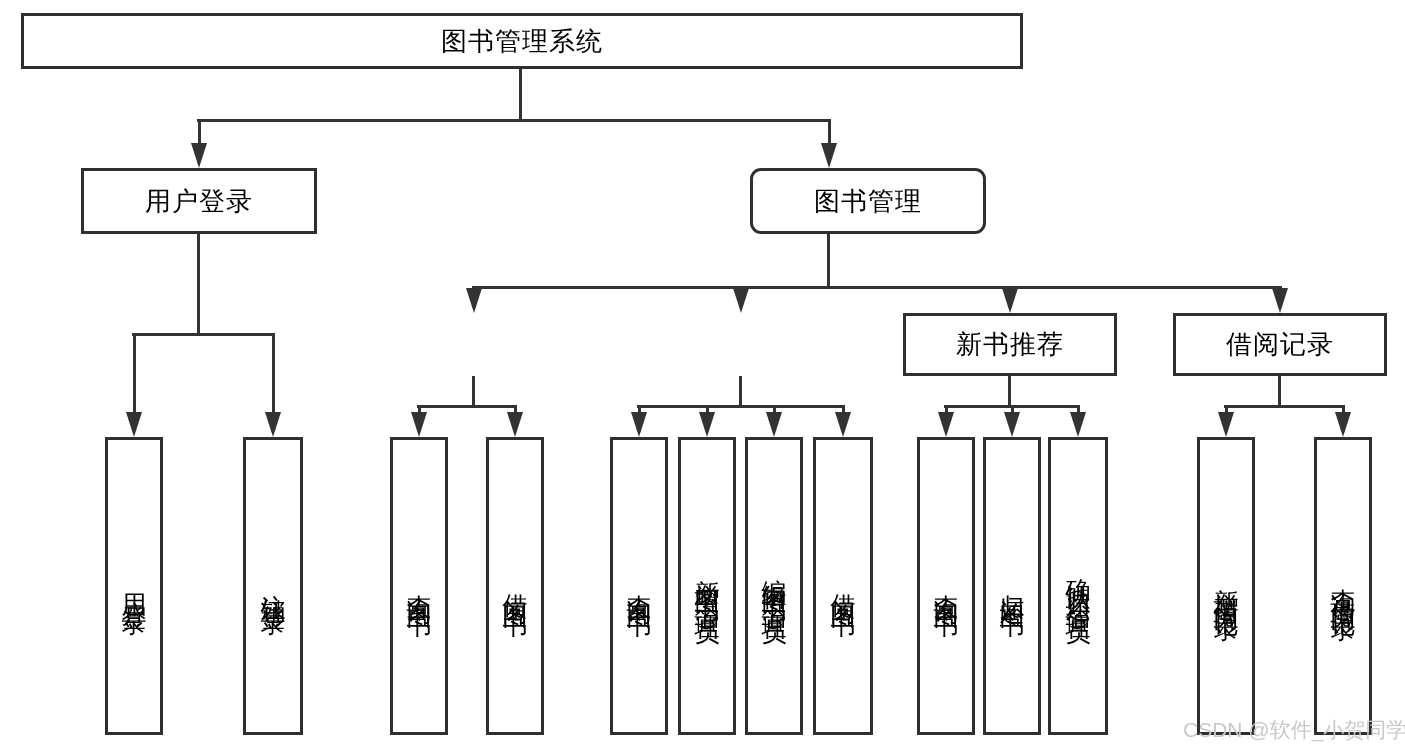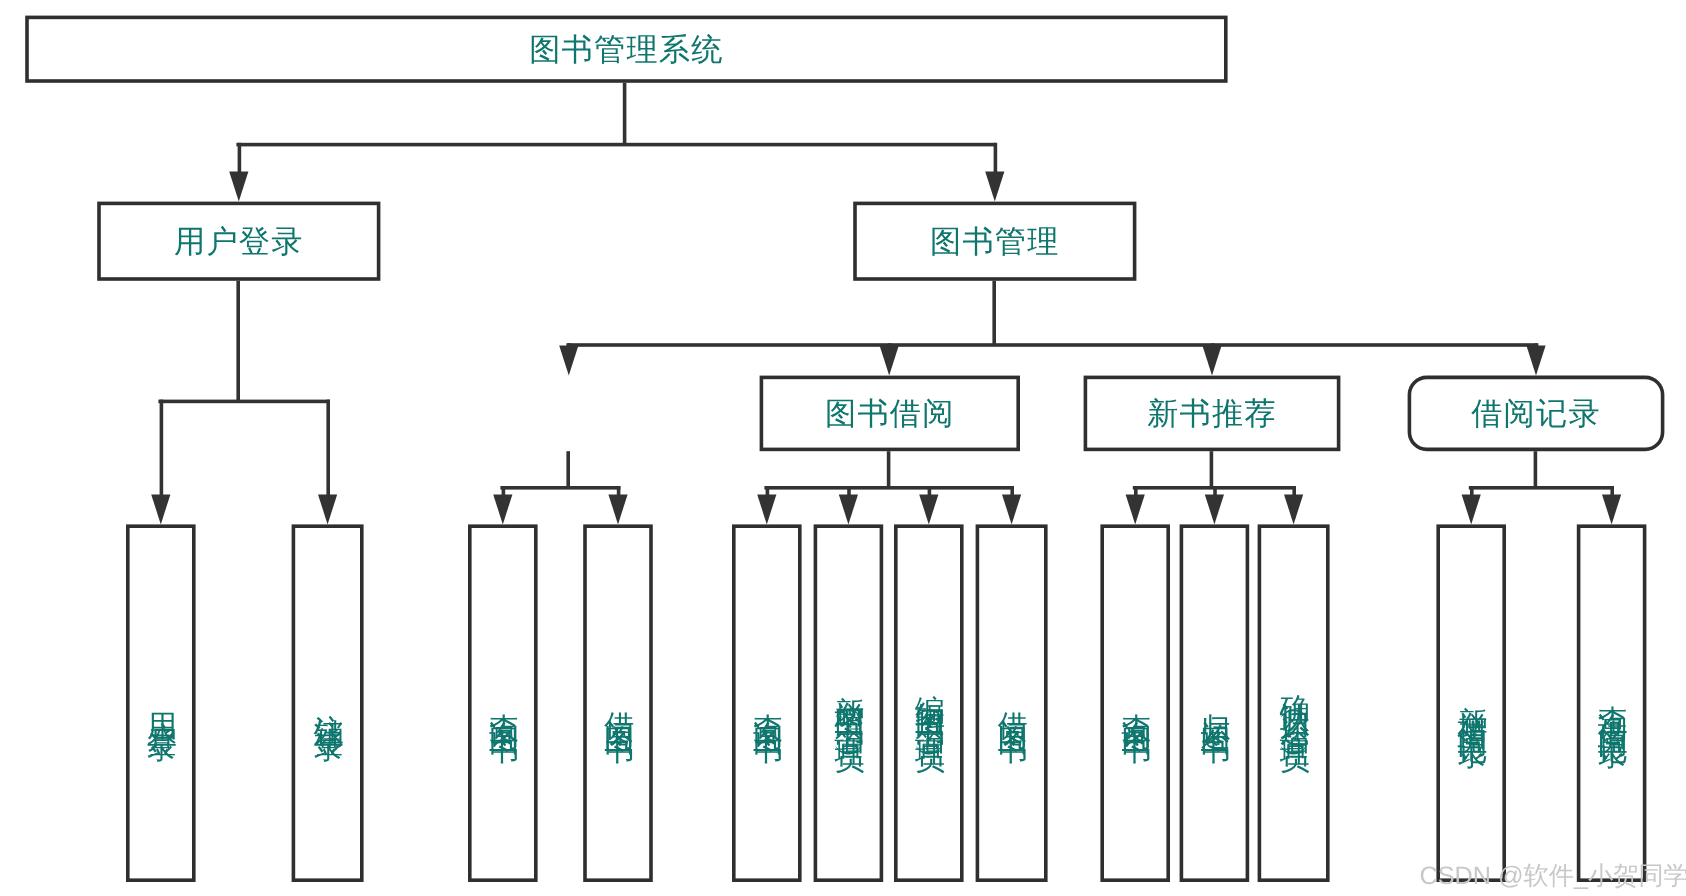--- a/index.html
+++ b/index.html
@@ -16,21 +16,21 @@
     overflow: hidden;
   }
   .box {
     position: absolute;
     box-sizing: border-box;
     border: 3px solid #2f2f2f;
     background: #ffffff;
     display: flex;
     align-items: center;
     justify-content: center;
-    color: #0f766e;
+    color: #000000;
   }
   .box.h span {
     font-size: 26px;
     letter-spacing: 1px;
     white-space: nowrap;
   }
   .box.leaf span {
     writing-mode: vertical-rl;
     text-orientation: mixed;
     font-size: 25px;
@@ -91,43 +91,40 @@
   </div>
 
   <div class="vline" style="left:519px; top:69px; height:51px;"></div>
   <div class="hline" style="left:197px; top:119px; width:633px;"></div>
   <div class="arrow" style="left:191px; top:119px; height:49px;"></div>
   <div class="arrow" style="left:821px; top:119px; height:49px;"></div>
 
   <div class="box h" style="left:81px; top:168px; width:236px; height:66px;">
     <span>用户登录</span>
   </div>
-  <div class="box h" style="left:711px; top:168px; width:236px; height:66px;">
+  <div class="box h" style="left:750px; top:168px; width:236px; height:66px;border-radius:11px;">
     <span>图书管理</span>
   </div>
 
   <div class="vline" style="left:197px; top:234px; height:101px;"></div>
   <div class="hline" style="left:132px; top:333px; width:143px;"></div>
   <div class="arrow" style="left:126px; top:333px; height:104px;"></div>
   <div class="arrow" style="left:265px; top:333px; height:104px;"></div>
 
   <div class="vline" style="left:827px; top:234px; height:54px;"></div>
   <div class="hline" style="left:472px; top:286px; width:809px;"></div>
   <div class="arrow" style="left:466px; top:286px; height:27px;"></div>
   <div class="arrow" style="left:733px; top:286px; height:27px;"></div>
   <div class="arrow" style="left:1002px; top:286px; height:27px;"></div>
   <div class="arrow" style="left:1272px; top:286px; height:27px;"></div>
 
-  <div class="box h" style="left:633px; top:313px; width:217px; height:63px;">
-    <span>图书借阅</span>
-  </div>
   <div class="box h" style="left:903px; top:313px; width:214px; height:63px;">
     <span>新书推荐</span>
   </div>
-  <div class="box h" style="left:1173px; top:313px; width:214px; height:63px;border-radius:16px;">
+  <div class="box h" style="left:1173px; top:313px; width:214px; height:63px;">
     <span>借阅记录</span>
   </div>
 
   <div class="vline" style="left:472px; top:376px; height:31px;"></div>
   <div class="hline" style="left:417px; top:405px; width:100px;"></div>
   <div class="arrow" style="left:411px; top:405px; height:32px;"></div>
   <div class="arrow" style="left:507px; top:405px; height:32px;"></div>
 
   <div class="vline" style="left:739px; top:376px; height:31px;"></div>
   <div class="hline" style="left:637px; top:405px; width:208px;"></div>

